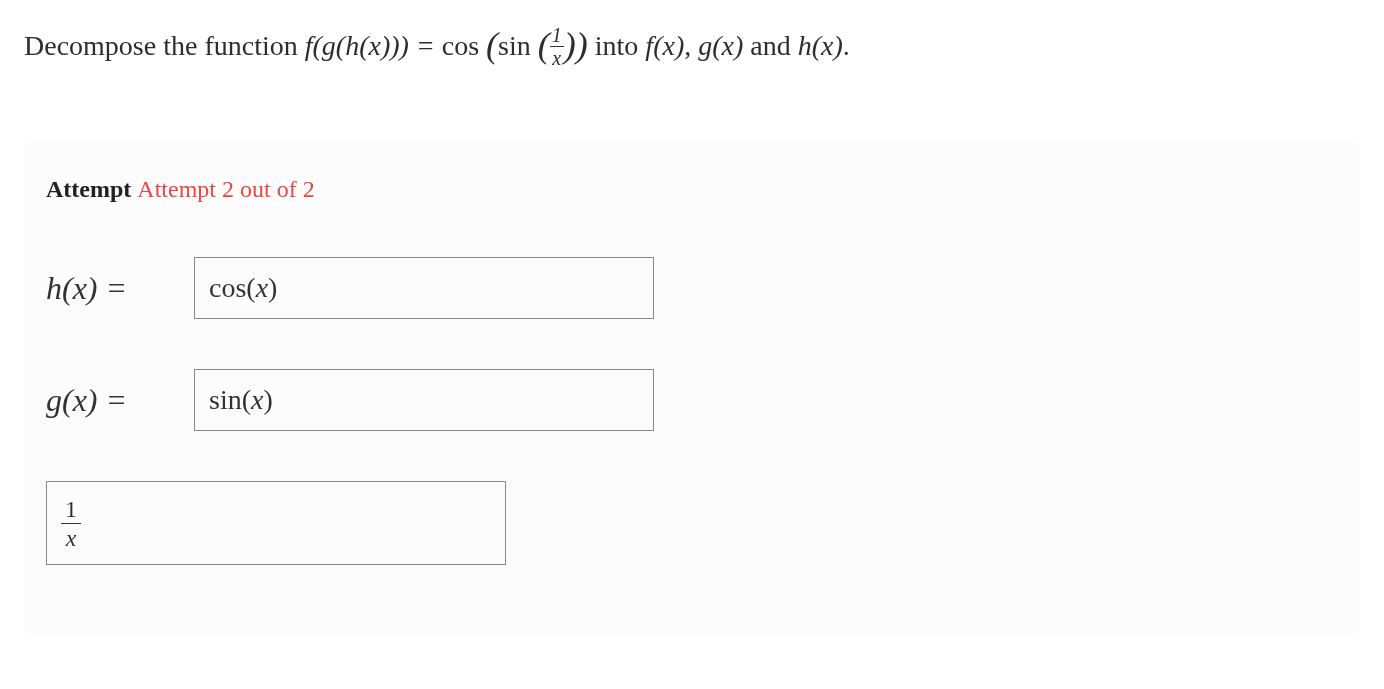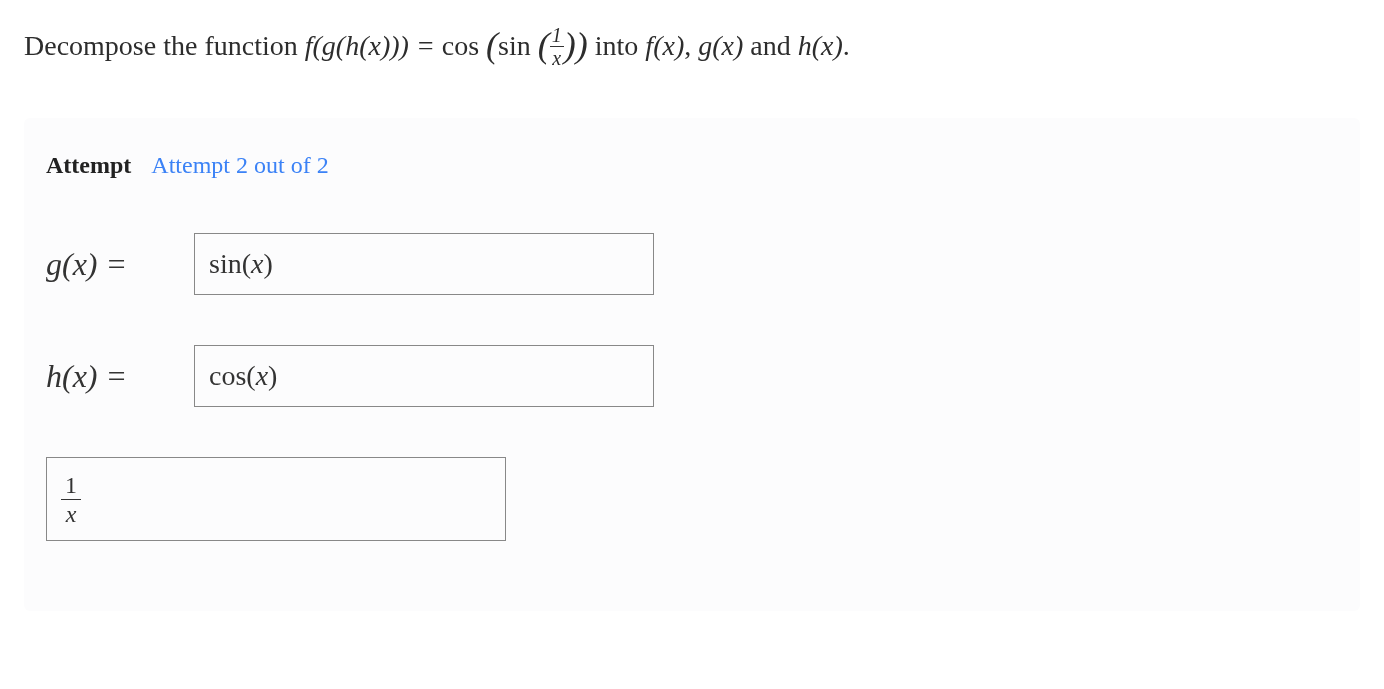--- a/index.html
+++ b/index.html
@@ -1,22 +1,22 @@
 <!DOCTYPE html>
 <html><head>
 <meta charset="utf-8">
 <style>
   html,body{margin:0;padding:0;width:1384px;height:689px;background:#fff;font-family:Georgia,'Times New Roman',serif;color:#333}
   .page{padding:18px 24px 0 24px}
-  .question{font-size:28px;line-height:1.4;margin-bottom:48px;color:#2d2d2d}
+  .question{font-size:28px;line-height:1.4;margin-bottom:72px;color:#2d2d2d}
   .question .math{font-style:italic;font-family:'Times New Roman',serif}
   .answer-block{background:#fcfcfd;border-radius:6px;padding:34px 22px 70px 22px}
   .ans-head{font-size:24px;margin-bottom:54px}
   .ans-head .lbl{font-weight:700;color:#222}
-  .ans-head .att{color:#3b82f6;margin-left:14px;font-family:Georgia,serif}
+  .ans-head .att{color:#ef4444;font-family:Georgia,serif}
   .row{display:flex;align-items:center;margin-bottom:50px}
   .row:last-child{margin-bottom:0}
   .lhs{font-size:32px;font-style:italic;font-family:'Times New Roman',serif;color:#333;min-width:148px}
   .ibox{border:1px solid #888;height:62px;width:460px;display:flex;align-items:center;padding:0 14px;font-size:28px;font-family:'Times New Roman',serif;color:#333;box-sizing:border-box}
   .ibox.tall{height:84px}
   .frac{display:inline-flex;flex-direction:column;align-items:center;line-height:1;font-size:24px}
   .frac .num{border-bottom:1.5px solid #333;padding:0 4px 2px}
   .frac .den{padding-top:2px;font-style:italic}
   .qfrac{display:inline-flex;flex-direction:column;align-items:center;line-height:1;font-size:20px;vertical-align:middle;position:relative;top:-2px}
   .qfrac .num{border-bottom:1px solid #333;padding:0 2px 1px}
@@ -43,30 +43,30 @@
     <span class="math"><span class="mx">h</span>(<span class="mx">x</span>)</span><span>.</span>
   </div>
 
   <div class="answer-block">
     <div class="ans-head">
       <span class="lbl">Attempt</span>
       <span class="att">Attempt 2 out of 2</span>
     </div>
 
     <div class="row">
-      <div class="lhs"><span class="mx">g</span>(<span class="mx">x</span>) =</div>
+      <div class="lhs"><span class="mx">h</span>(<span class="mx">x</span>) =</div>
       <div class="ibox">
-        <span><span style="font-style:normal">sin</span>(<span class="mx">x</span>)</span>
+        <span><span style="font-style:normal">cos</span>(<span class="mx">x</span>)</span>
       </div>
     </div>
 
     <div class="row">
-      <div class="lhs"><span class="mx">h</span>(<span class="mx">x</span>) =</div>
+      <div class="lhs"><span class="mx">g</span>(<span class="mx">x</span>) =</div>
       <div class="ibox">
-        <span><span style="font-style:normal">cos</span>(<span class="mx">x</span>)</span>
+        <span><span style="font-style:normal">sin</span>(<span class="mx">x</span>)</span>
       </div>
     </div>
 
     <div class="row">
       <div class="ibox tall">
         <span class="frac">
           <span class="num">1</span>
           <span class="den">x</span>
         </span>
       </div>

